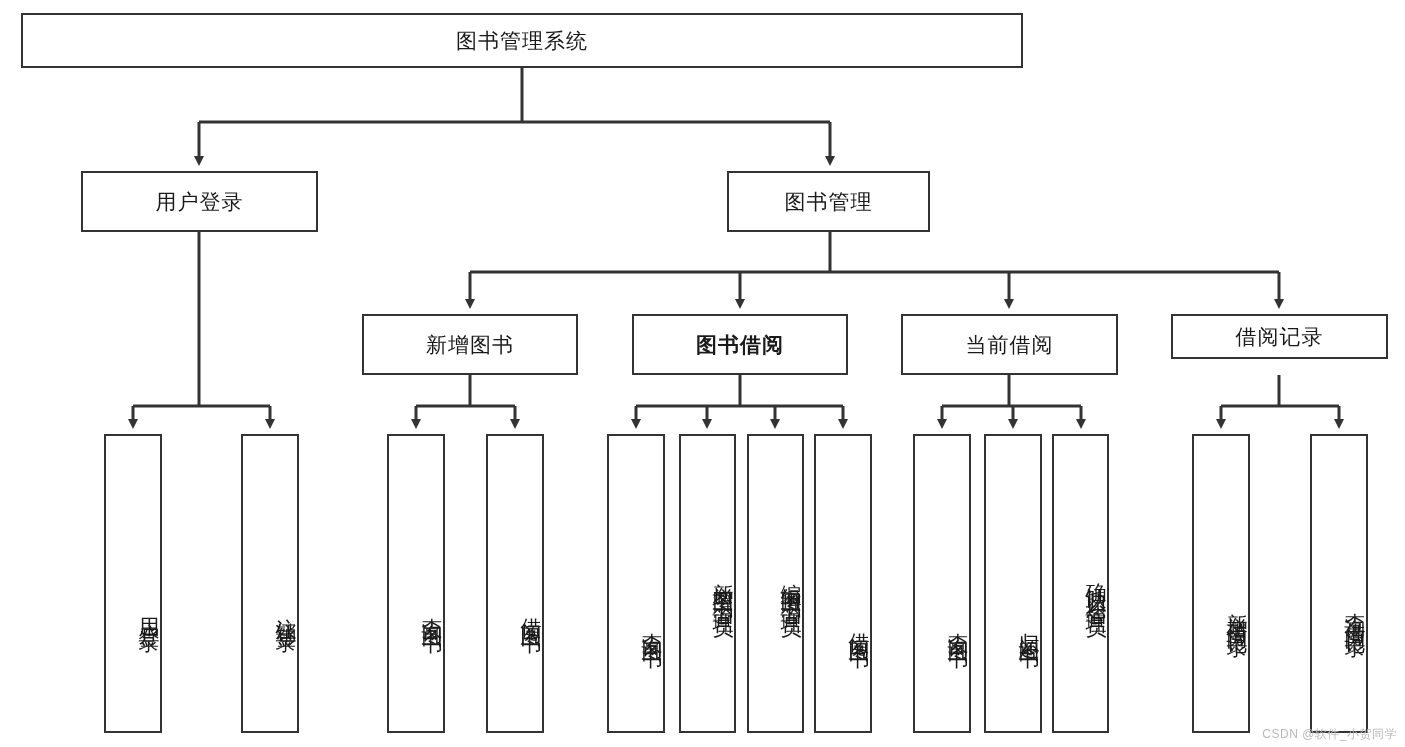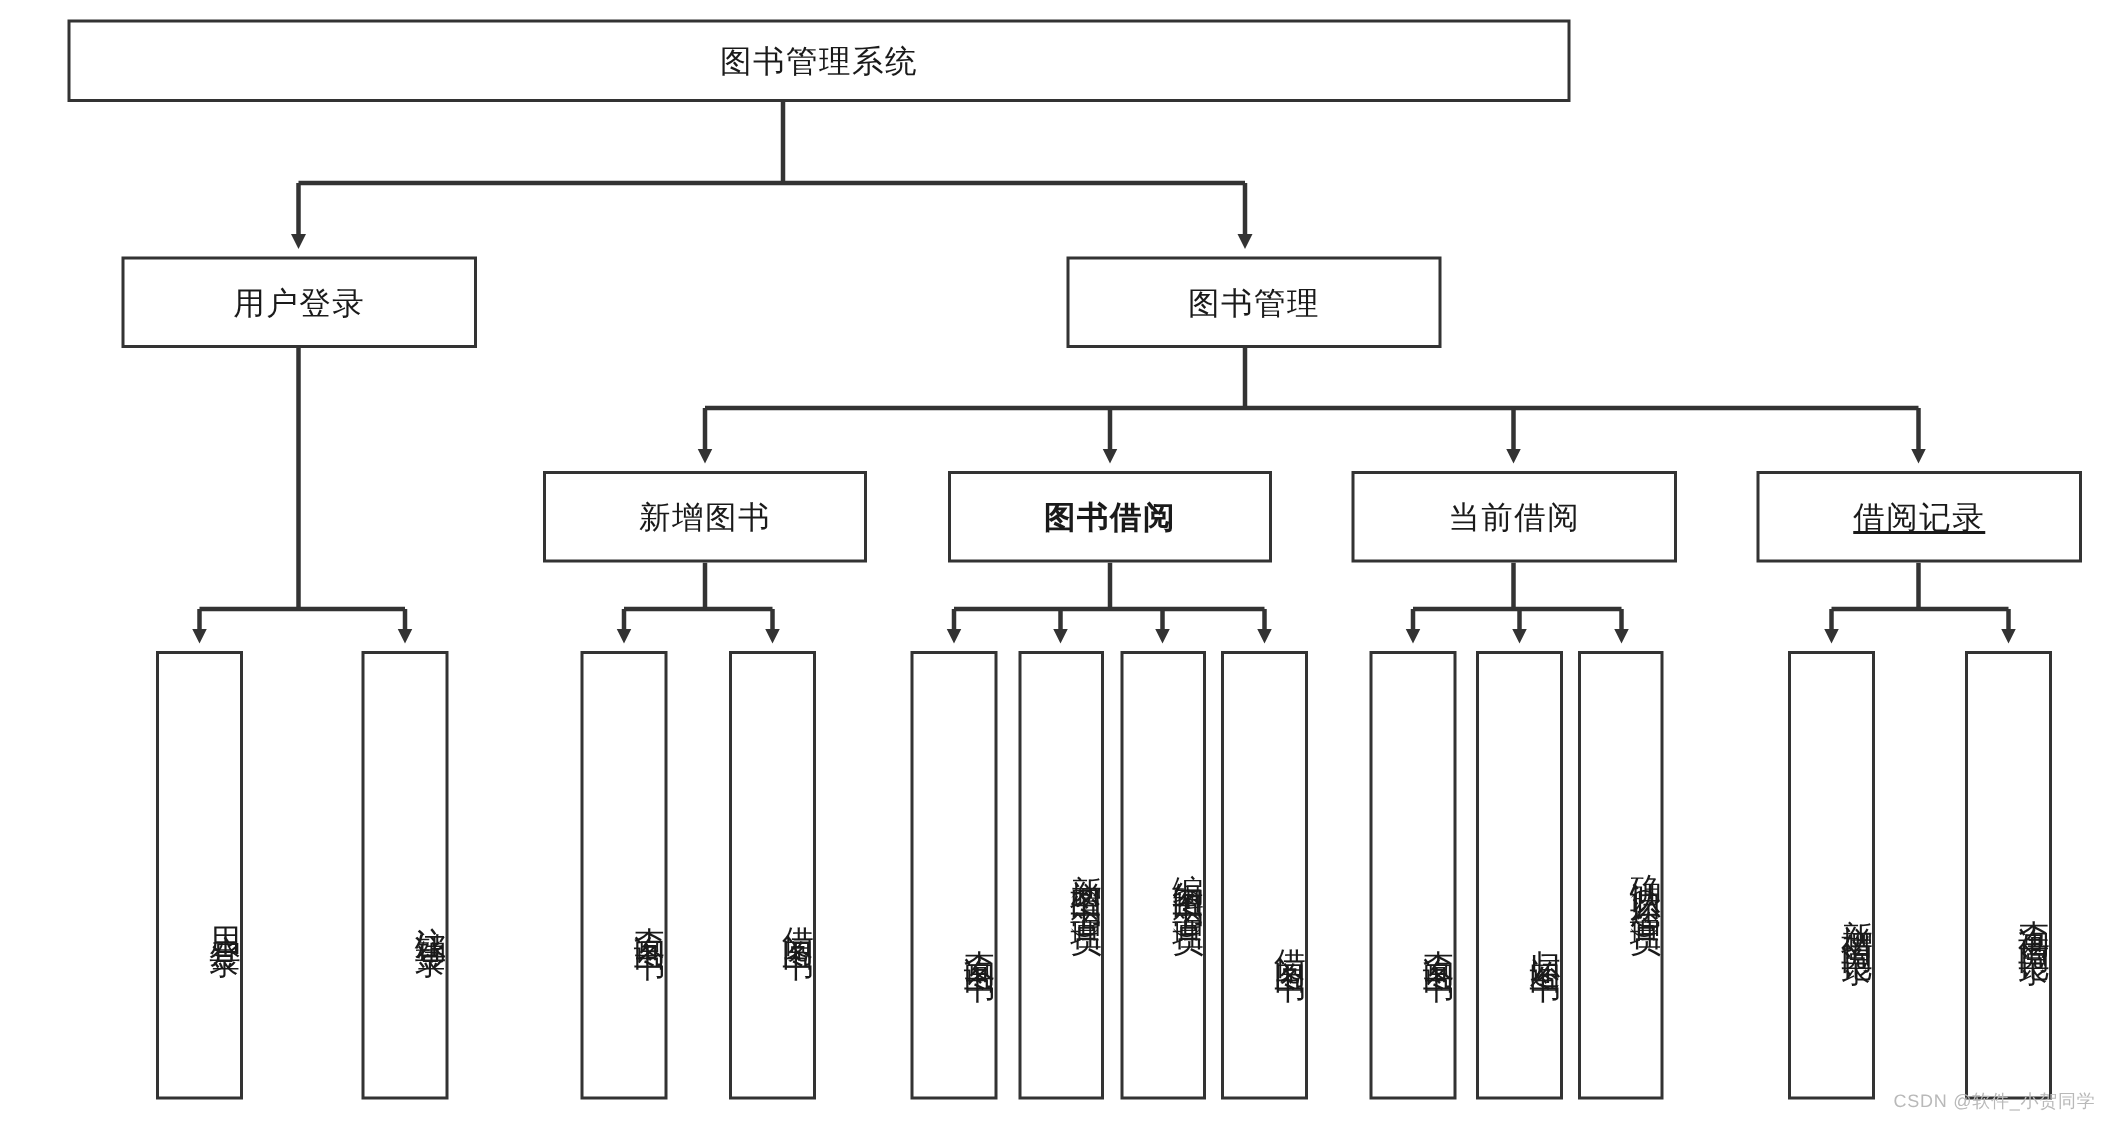--- a/index.html
+++ b/index.html
@@ -115,41 +115,41 @@
       <path d="M1013,406 L1013,421" marker-end="url(#arrow)"></path>
       <path d="M1081,406 L1081,421" marker-end="url(#arrow)"></path>
 
       <path d="M1279,375 L1279,406"></path>
       <path d="M1221,406 L1339,406"></path>
       <path d="M1221,406 L1221,421" marker-end="url(#arrow)"></path>
       <path d="M1339,406 L1339,421" marker-end="url(#arrow)"></path>
     </g>
   </svg>
 
-  <div class="node node-h" style="left:21px; top:13px; width:1002px; height:55px;margin-left:24px;">
+  <div class="node node-h" style="left:21px; top:13px; width:1002px; height:55px;">
     <span>图书管理系统</span>
   </div>
 
   <div class="node node-h" style="left:81px; top:171px; width:237px; height:61px;">
     <span>用户登录</span>
   </div>
-  <div class="node node-h" style="left:711px; top:171px; width:250px; height:61px;">
+  <div class="node node-h" style="left:727px; top:171px; width:203px; height:61px;">
     <span>图书管理</span>
   </div>
 
   <div class="node node-h" style="left:362px; top:314px; width:216px; height:61px;">
     <span>新增图书</span>
   </div>
   <div class="node node-h" style="left:632px; top:314px; width:216px; height:61px;font-weight:bold;">
     <span>图书借阅</span>
   </div>
   <div class="node node-h" style="left:901px; top:314px; width:217px; height:61px;justify-content:center;">
     <span>当前借阅</span>
   </div>
-  <div class="node node-h" style="left:1171px; top:314px; width:217px; height:61px;text-decoration:underline;">
+  <div class="node node-h" style="left:1171px; top:314px; width:217px; height:45px;">
     <span>借阅记录</span>
   </div>
 
   <div class="node node-v pad-top" style="left:104px; top:434px; width:58px; height:299px;">用户登录</div>
   <div class="node node-v pad-top" style="left:241px; top:434px; width:58px; height:299px;">注销登录</div>
 
   <div class="node node-v pad-top" style="left:387px; top:434px; width:58px; height:299px;">查询图书</div>
   <div class="node node-v pad-top" style="left:486px; top:434px; width:58px; height:299px;">借阅图书</div>
 
   <div class="node node-v pad-mid" style="left:607px; top:434px; width:58px; height:299px;">查询图书</div>

